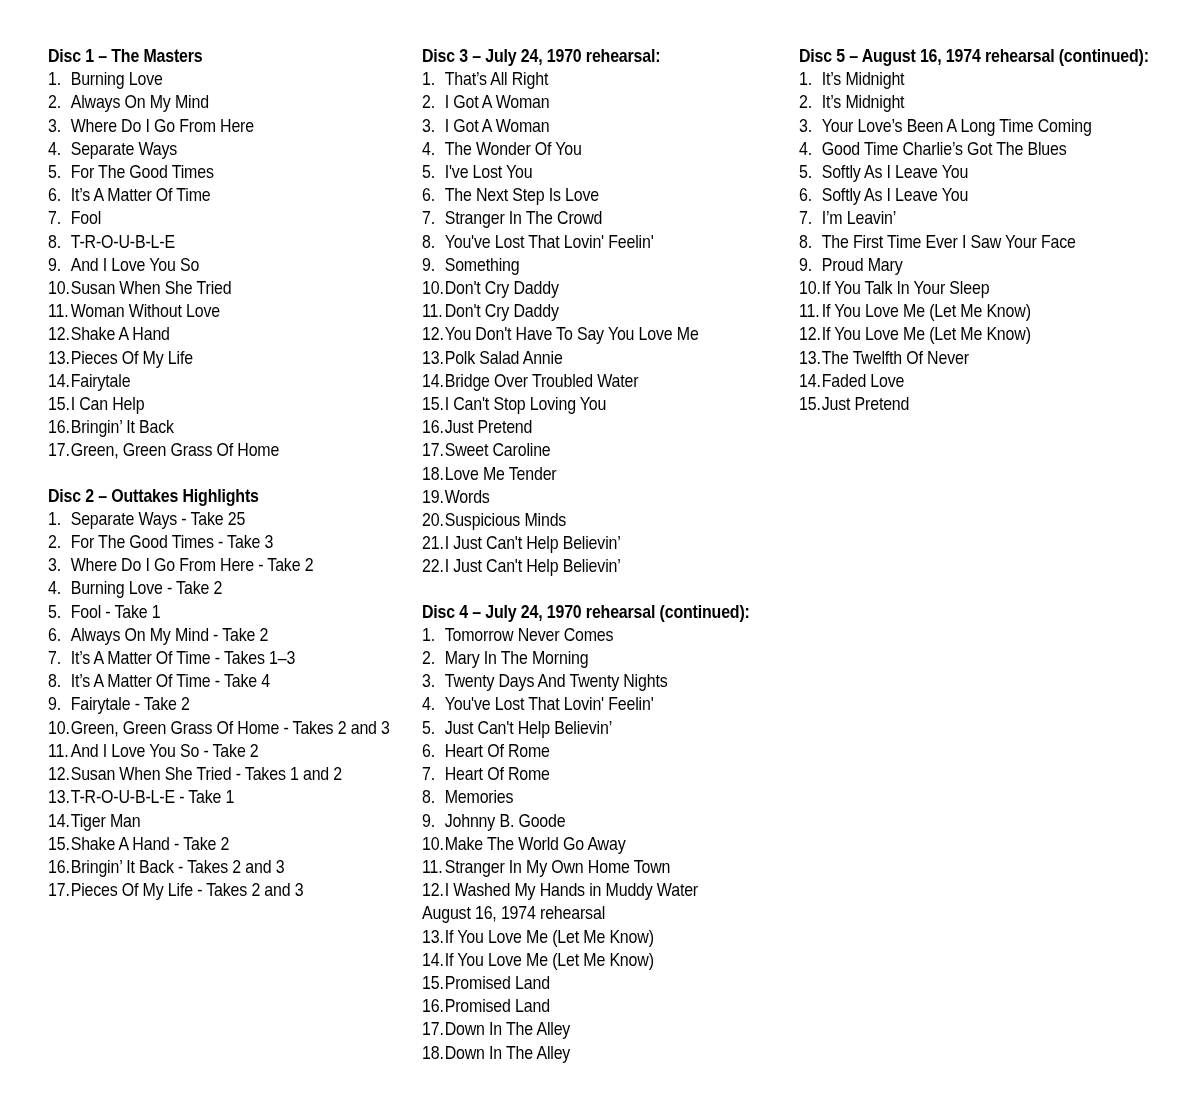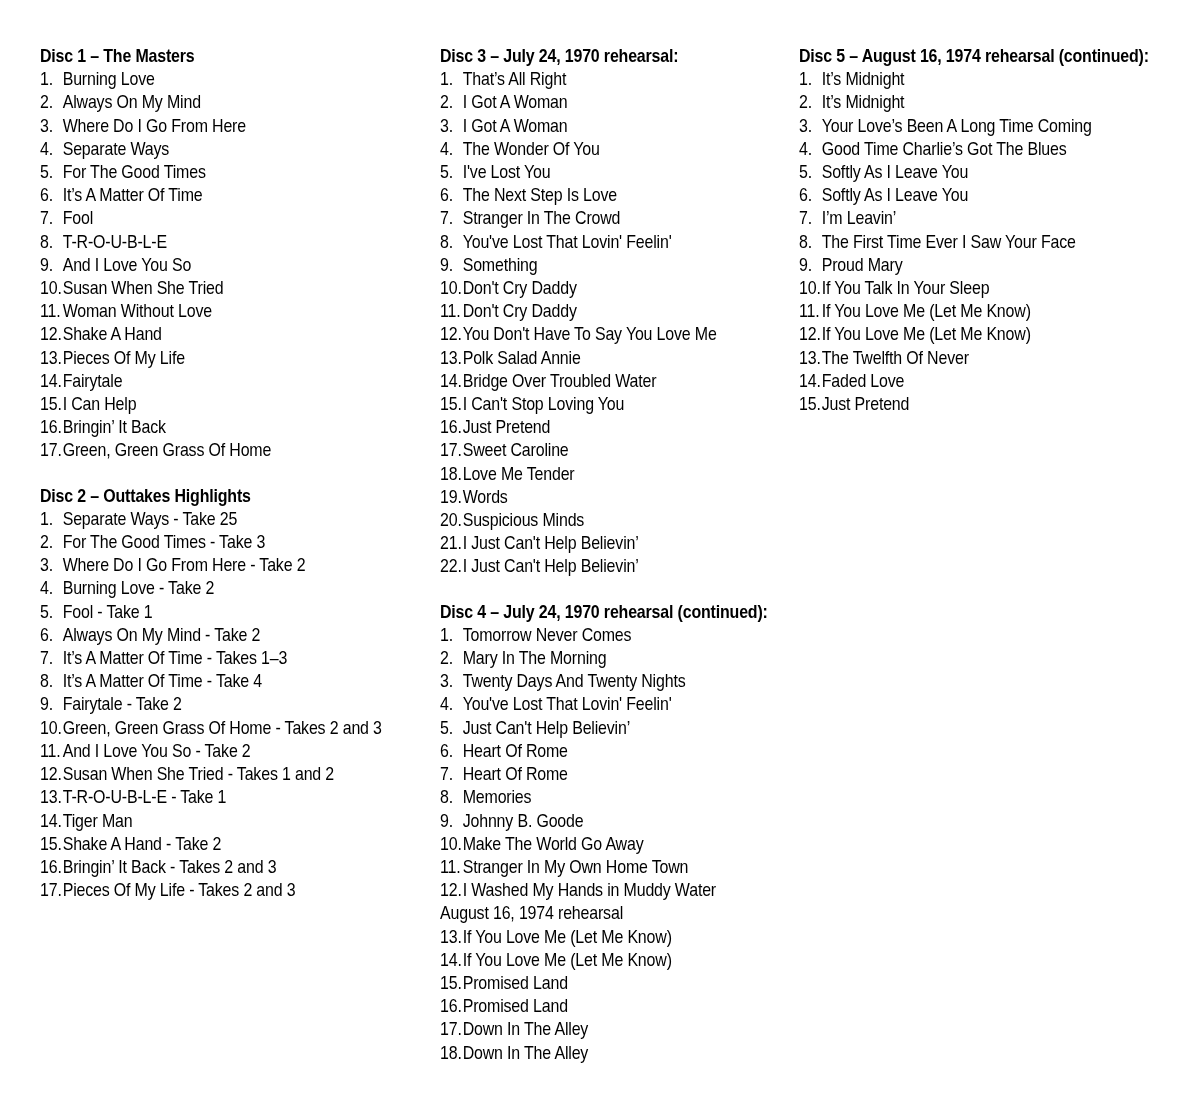--- a/index.html
+++ b/index.html
@@ -12,22 +12,22 @@
     width: 1200px;
     height: 1099px;
     font-family: "Liberation Sans", sans-serif;
     color: #000000;
     overflow: hidden;
   }
   .column {
     position: absolute;
     top: 44px;
   }
-  #column-1 { left: 40px; }
-  #column-2 { left: 422px; margin-left: 18px; }
+  #column-1 { left: 48px; }
+  #column-2 { left: 422px; }
   #column-3 { left: 799px; }
   .col-inner {
     width: 480px;
     transform: scaleX(0.84);
     transform-origin: 0 0;
   }
   .disc { margin: 0; }
   .disc + .disc { margin-top: 22px; }
   .disc-heading {
     margin: 0;

